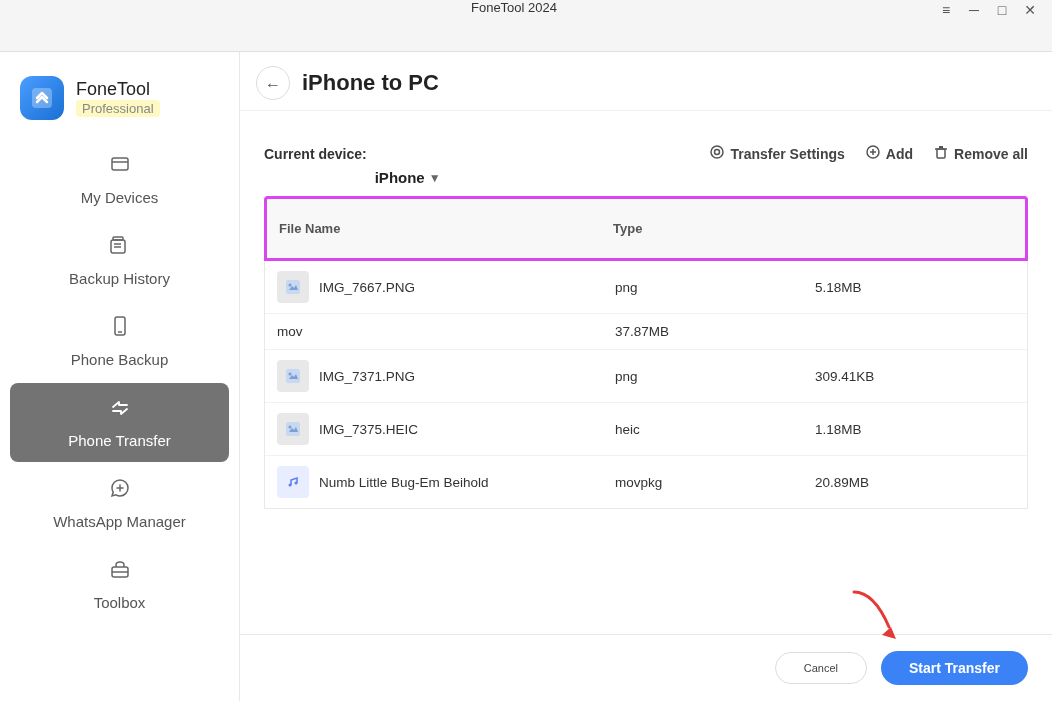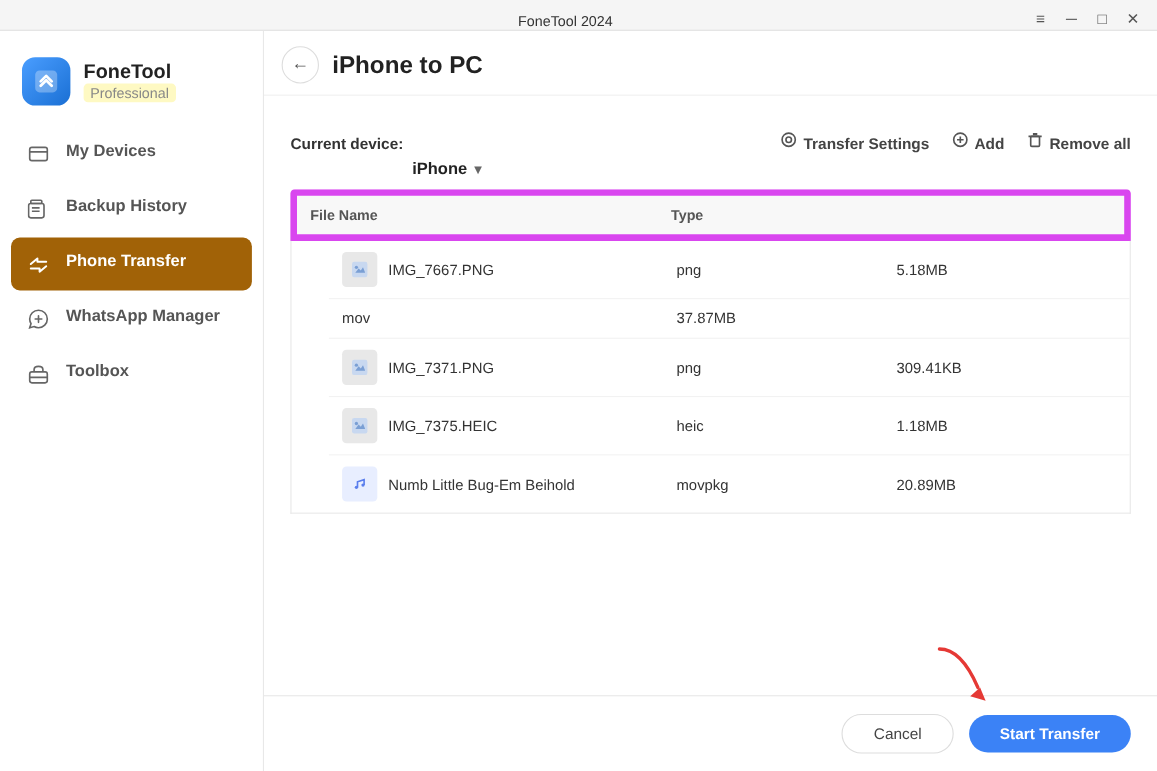--- a/index.html
+++ b/index.html
@@ -9,23 +9,23 @@
       height: 701px;
       overflow: hidden;
       background: #f5f5f5;
       display: flex;
       flex-direction: column;
     }
 
     
     .title-bar {
       display: flex;
-      align-items: flex-end;
+      align-items: flex-start;
       justify-content: space-between;
-      height: 28px;
+      height: 52px;
       background: #f5f5f5;
       padding: 0 12px;
       border-bottom: 1px solid #e0e0e0;
     }
     .title-bar-title {
       font-size: 13px;
       color: #333;
       flex: 1;
       text-align: center;
     }
@@ -78,50 +78,52 @@
       justify-content: center;
       color: white;
       font-size: 22px;
     }
     .logo-text {
       display: flex;
       flex-direction: column;
     }
     .logo-name {
       font-size: 18px;
-      font-weight: 700;
+      font-weight: 400;
       color: #222;
     }
     .logo-badge {
       font-size: 13px;
       color: #888;
       background: #fef9c3;
       border-radius: 4px;
       padding: 1px 6px;
       display: inline-block;
     }
     .sidebar-nav {
       display: flex;
       flex-direction: column;
       gap: 2px;
       padding: 0 10px;
     }
     .nav-item {
       display: flex;
+      align-items: center;
       gap: 14px;
       padding: 13px 14px;
       border-radius: 8px;
       cursor: pointer;
       color: #555;
       font-size: 15px;
-      font-weight: 700;
+      font-weight: 400;
       transition: background 0.15s;
+      flex-direction: column;
     }
     .nav-item.active {
-      background: #a16207;
+      background: #737373;
       color: white;
     }
     .nav-icon {
       width: 22px;
       height: 22px;
       display: flex;
       align-items: center;
       justify-content: center;
       font-size: 17px;
       flex-shrink: 0;
@@ -216,32 +218,31 @@
 
     
     .file-table {
       flex: 1;
       overflow-y: auto;
       padding: 0 24px;
     }
     .table-header {
       display: grid;
       grid-template-columns: 1fr 200px 200px;
-      padding: 10px 12px;
+      padding: 22px 12px;
       background: #f8f8f8;
-      border: 6px solid #d946ef;
+      border: 3px solid #d946ef;
       border-radius: 4px 4px 0 0;
       font-size: 13px;
       font-weight: 600;
       color: #555;
     }
     .table-body {
       border: 1px solid #e8e8e8;
       border-top: none;
-      padding-left: 34px;
     }
     .table-row {
       display: grid;
       grid-template-columns: 1fr 200px 200px;
       padding: 10px 12px;
       align-items: center;
       border-bottom: 1px solid #f2f2f2;
       font-size: 13.5px;
       color: #333;
     }
@@ -283,21 +284,21 @@
       gap: 14px;
       border-top: 1px solid #e8e8e8;
       position: relative;
     }
     .cancel-btn {
       padding: 9px 28px;
       border: 1px solid #ddd;
       border-radius: 20px;
       background: white;
       cursor: pointer;
-      font-size: 14px;
+      font-size: 11px;
       color: #444;
     }
     .start-btn {
       padding: 9px 28px;
       border: none;
       border-radius: 20px;
       background: #3b82f6;
       color: white;
       cursor: pointer;
       font-size: 14px;
@@ -352,20 +353,29 @@
           <svg width="20" height="20" viewBox="0 0 20 20" fill="none">
             <rect x="3" y="2" width="10" height="3" rx="1" stroke="#666" stroke-width="1.5" fill="none"></rect>
             <rect x="1" y="5" width="14" height="13" rx="2" stroke="#666" stroke-width="1.5" fill="none"></rect>
             <line x1="4" y1="9" x2="11" y2="9" stroke="#666" stroke-width="1.5"></line>
             <line x1="4" y1="12" x2="11" y2="12" stroke="#666" stroke-width="1.5"></line>
           </svg>
         </span>
         <span>Backup History</span>
       </div>
 
+      <div class="nav-item">
+        <span class="nav-icon">
+          <svg width="20" height="20" viewBox="0 0 20 20" fill="none">
+            <rect x="5" y="1" width="10" height="18" rx="2" stroke="#666" stroke-width="1.5" fill="none"></rect>
+            <line x1="8" y1="16" x2="12" y2="16" stroke="#666" stroke-width="1.5"></line>
+          </svg>
+        </span>
+        <span>Phone Backup</span>
+      </div>
 
       <div class="nav-item active">
         <span class="nav-icon">
           <svg width="20" height="20" viewBox="0 0 20 20" fill="none">
             <path d="M3 10 L9 5 L9 8 L17 8" stroke="white" stroke-width="1.8" stroke-linecap="round" stroke-linejoin="round" fill="none"></path>
             <path d="M17 12 L11 17 L11 14 L3 14" stroke="white" stroke-width="1.8" stroke-linecap="round" stroke-linejoin="round" fill="none"></path>
           </svg>
         </span>
         <span>Phone Transfer</span>
       </div>

